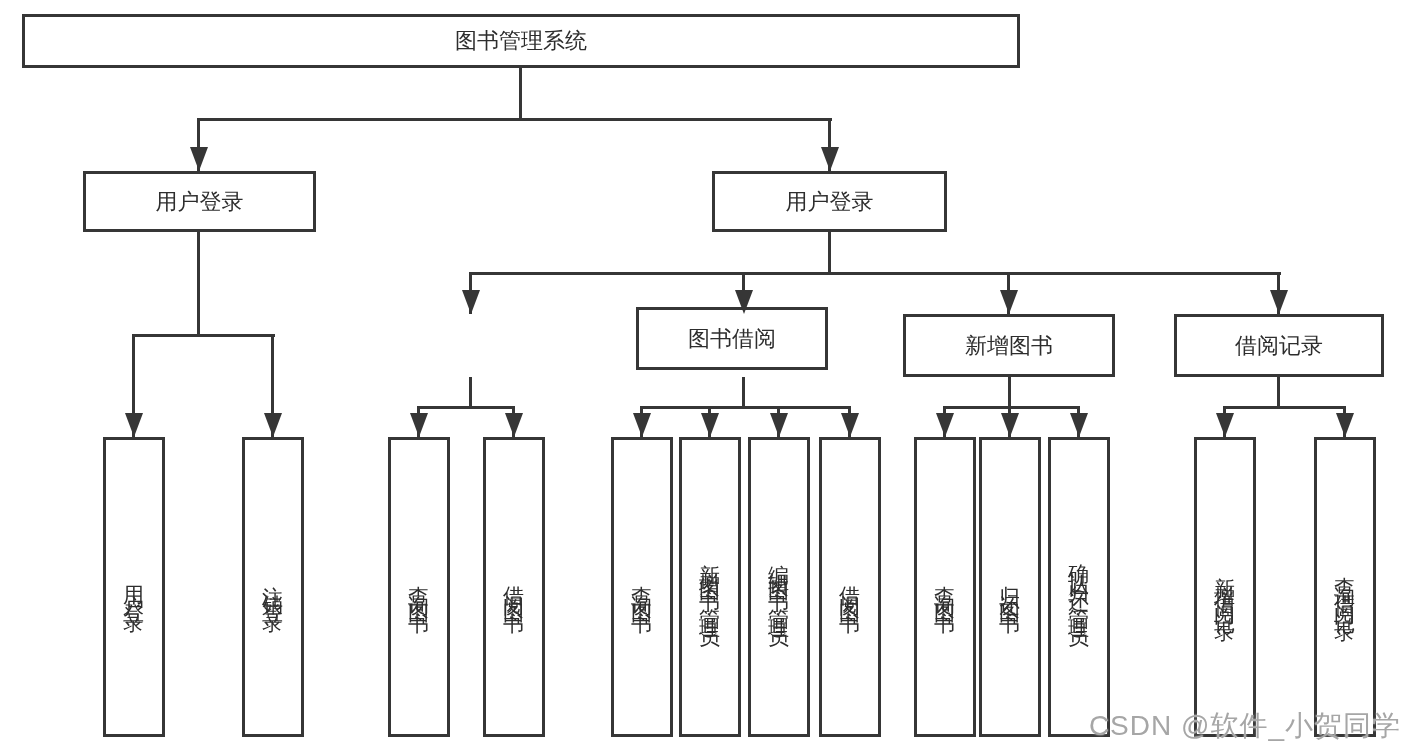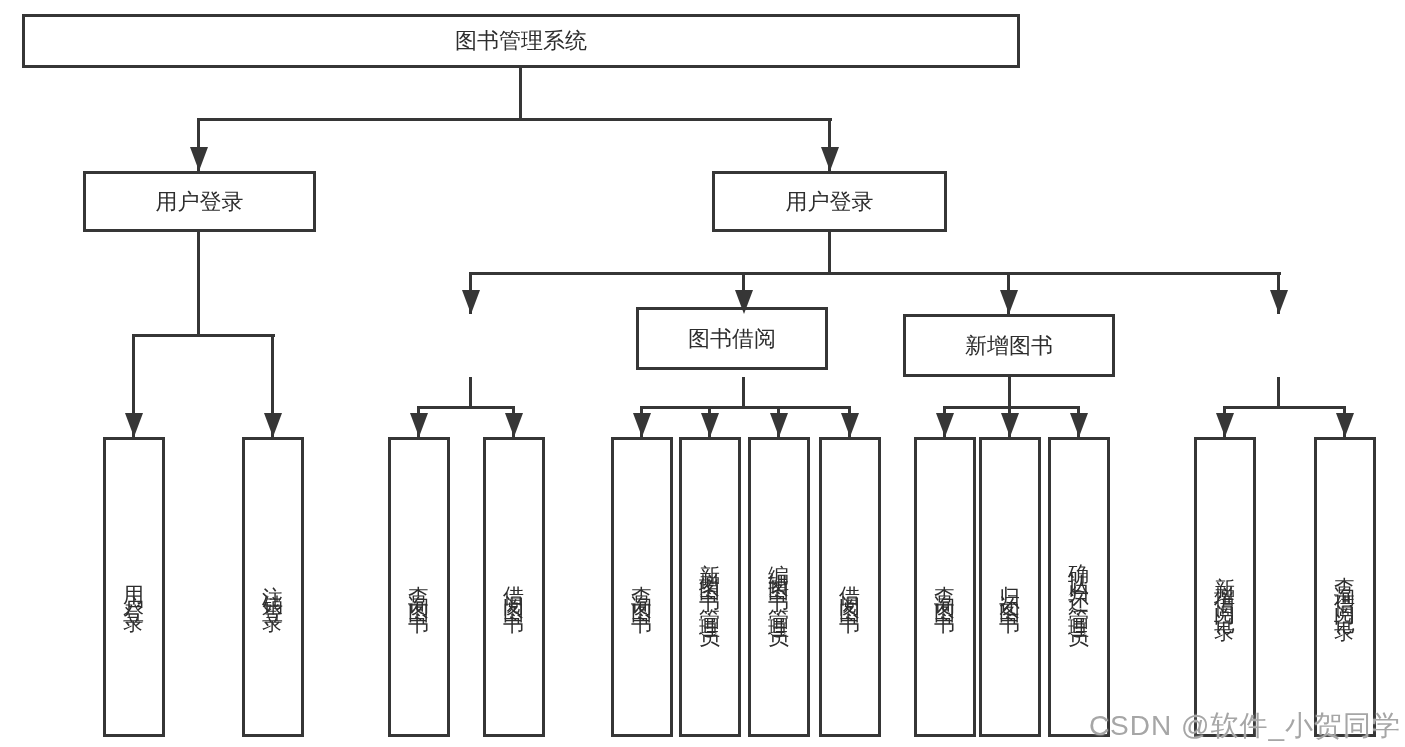--- a/index.html
+++ b/index.html
@@ -88,20 +88,23 @@
   <div class="box" style="left:712px;top:171px;width:235px;height:61px">
     <span>用户登录</span>
   </div>
 
   <div class="box" style="left:636px;top:307px;width:192px;height:63px">
     <span>图书借阅</span>
   </div>
   <div class="box" style="left:903px;top:314px;width:212px;height:63px">
     <span>新增图书</span>
   </div>
+  <div class="box" style="left:1174px;top:314px;width:210px;height:63px">
+    <span>借阅记录</span>
+  </div>
 
   <div class="box leaf" style="left:103px;top:437px;width:62px;height:300px">
     <span>用户登录</span>
   </div>
   <div class="box leaf" style="left:242px;top:437px;width:62px;height:300px">
     <span>注销登录</span>
   </div>
 
   <div class="box leaf" style="left:388px;top:437px;width:62px;height:300px">
     <span>查询图书</span>

